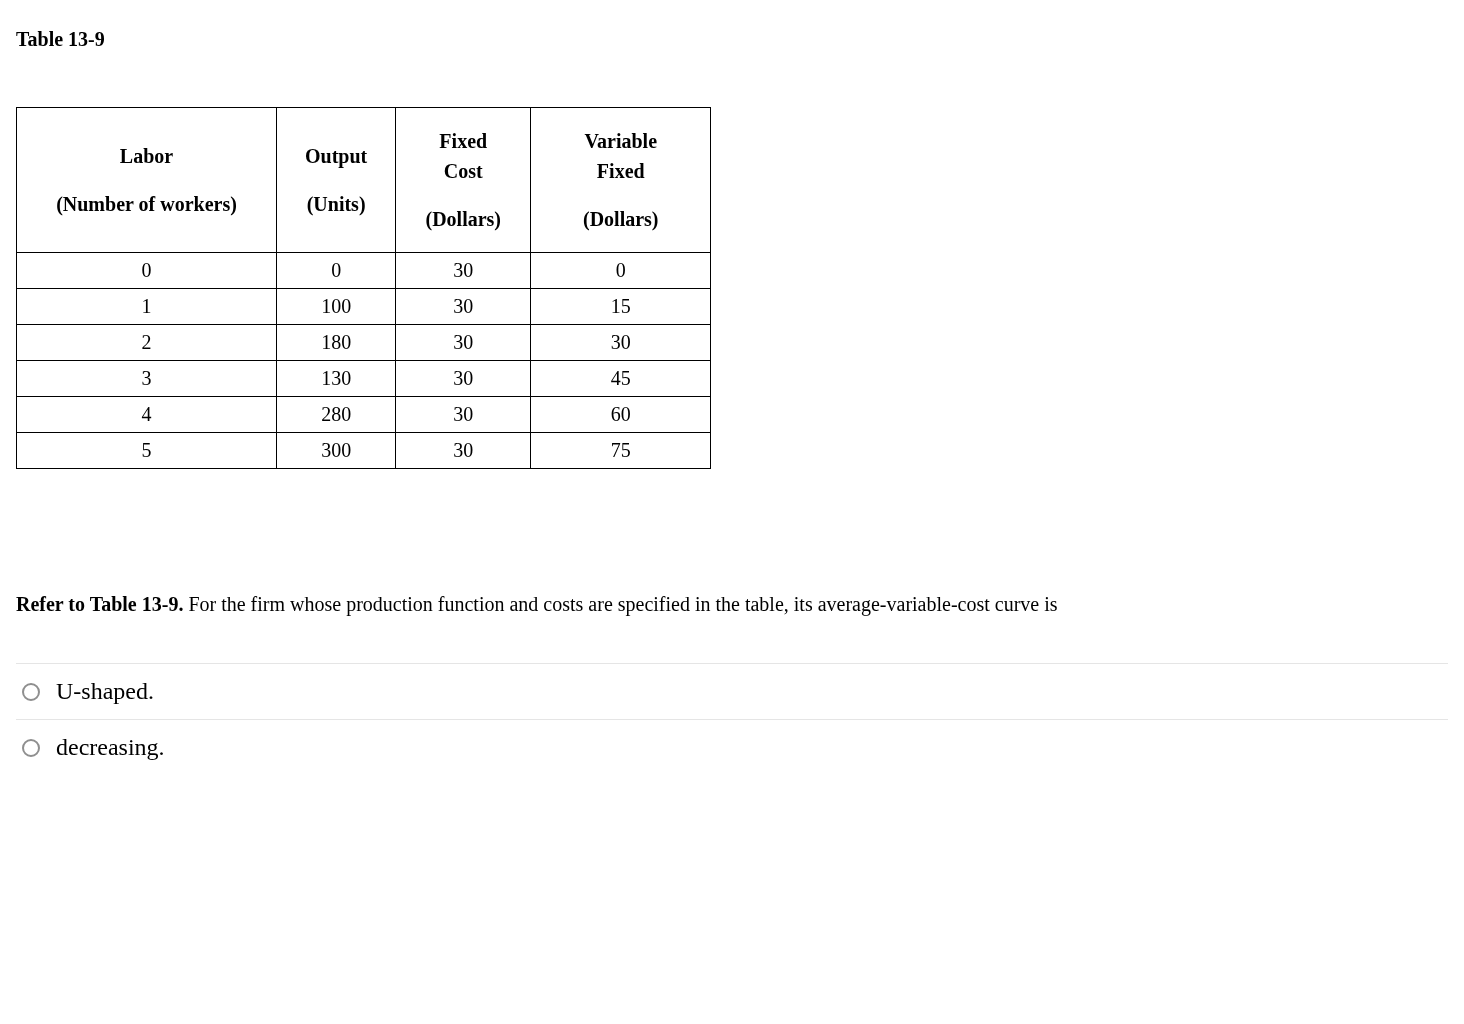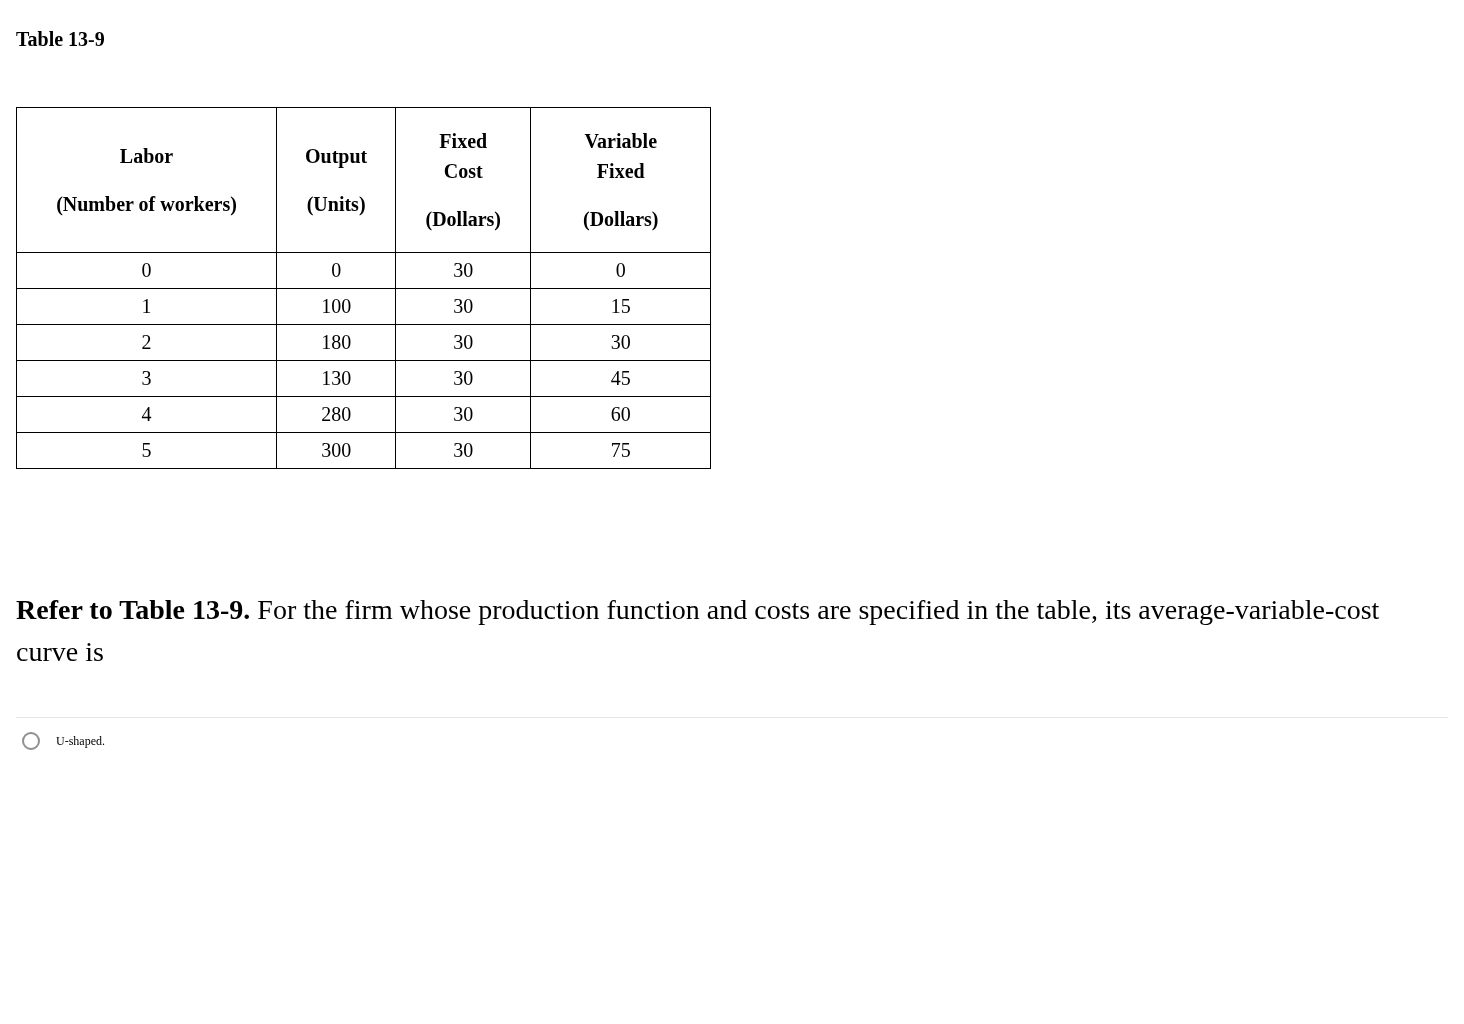--- a/index.html
+++ b/index.html
@@ -47,21 +47,21 @@
     td {
       padding: 6px 14px;
       font-size: 20px;
     }
     .col-labor { width: 260px; }
     .col-output { width: 104px; }
     .col-fixed { width: 135px; }
     .col-variable { width: 180px; }
 
     .question {
-      font-size: 28px;
+      font-size: 20px;
       margin-bottom: 44px;
       line-height: 1.5;
     }
     .question .bold {
       font-weight: bold;
     }
 
     .options {
       width: 100%;
     }
@@ -92,21 +92,21 @@
       position: absolute;
       top: 50%;
       left: 50%;
       width: 9px;
       height: 9px;
       background: #0a66ff;
       border-radius: 50%;
       transform: translate(-50%, -50%);
     }
     .option-label {
-      font-size: 12px;
+      font-size: 24px;
       font-family: Liberation Serif, serif;
     }
   </style>
 </head>
 <body>
 
 <div class="table-title">Table 13-9</div>
 
 <table>
   <thead>
@@ -171,13 +171,17 @@
 
 <div class="question">
   <span class="bold">Refer to Table 13-9.</span><span> For the firm whose production function and costs are specified in the table, its average-variable-cost curve is</span>
 </div>
 
 <div class="options">
     <div class="option-row">
       <span class="radio"></span>
       <span class="option-label">U-shaped.</span>
     </div>
+    <div class="option-row">
+      <span class="radio"></span>
+      <span class="option-label">decreasing.</span>
+    </div>
   </div>
 
 </body></html>

